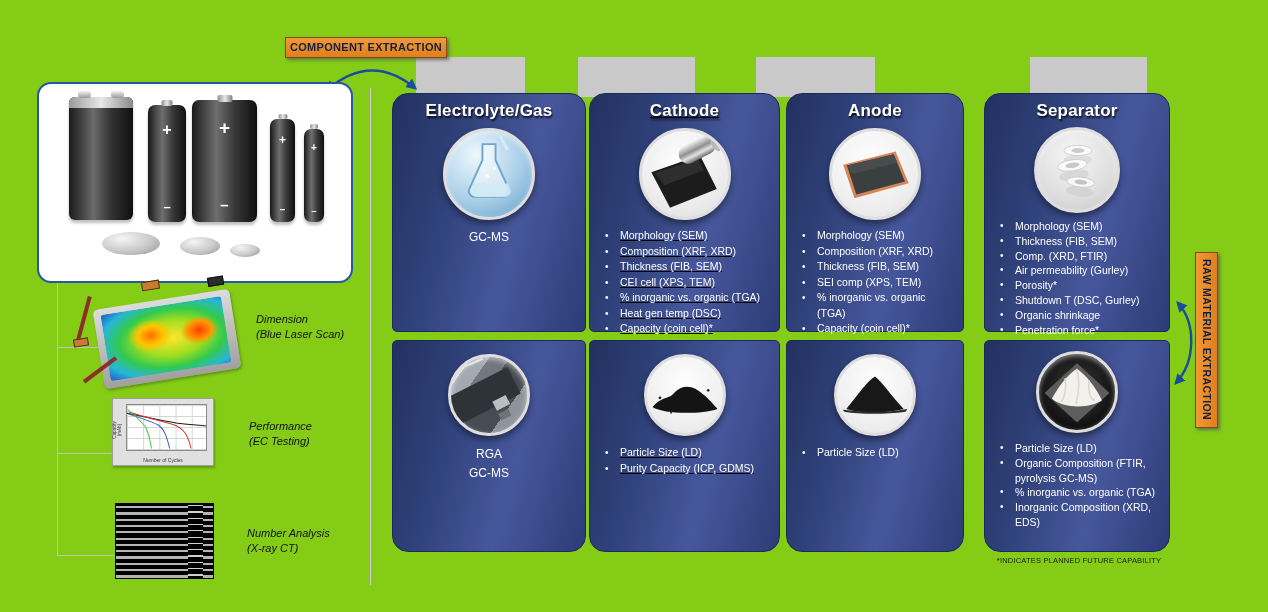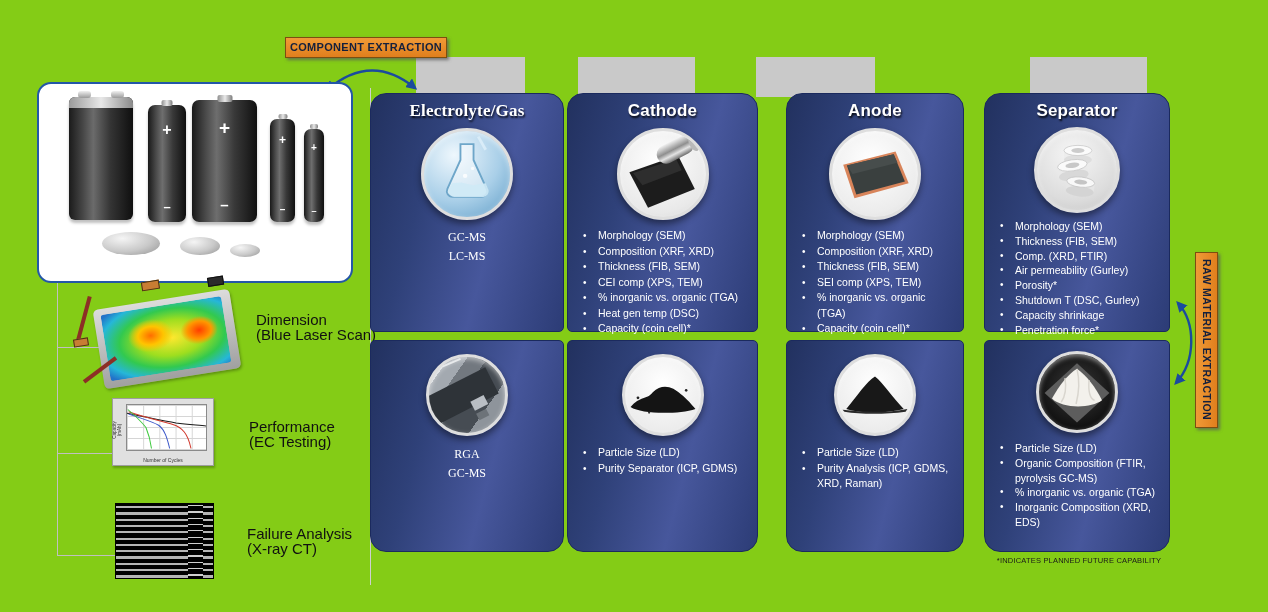--- a/index.html
+++ b/index.html
@@ -133,21 +133,21 @@
     position:absolute; left:116px; top:504px; width:97px; height:74px; background:#000;
     background-image:
       repeating-linear-gradient(180deg, rgba(0,0,0,0) 0 2px, #b5b5b5 2px 4.2px, rgba(0,0,0,0) 4.2px 6.3px);
     box-shadow:0 0 0 1px #000;
   }
   .ct-img::after {
     content:""; position:absolute; right:10%; top:0; width:16%; height:100%;
     background:#000;
     background-image:repeating-linear-gradient(180deg, rgba(0,0,0,0) 0 1px, #cfcfcf 1px 2.2px, rgba(0,0,0,0) 2.2px 6.3px);
   }
-  .side-label { position:absolute; font-size:15px; line-height:15px; color:#111; }
+  .side-label { position:absolute; font-size:11px; line-height:15px; color:#111;font-style:italic; }
 
   .divider { position:absolute; left:370px; top:88px; width:1px; height:497px; background:#cfcfcf; }
 
   .arrow-svg { position:absolute; overflow:visible; }
 </style>
 </head>
 <body>
 
 <div id="canvas">
 
@@ -235,58 +235,57 @@
     <div class="mini-ylabel">Capacity (mAh)</div>
     <div class="mini-xlabel">Number of Cycles</div>
   </div>
   <div class="side-label" style="left:249px;top:419px;">
     <div>Performance</div>
     <div>(EC Testing)</div>
   </div>
 
   <div class="ct-img"></div>
   <div class="side-label" style="left:247px;top:526px;">
-    <div>Failure Analysis</div>
+    <div>Number Analysis</div>
     <div>(X-ray CT)</div>
   </div>
 
-  <div class="column" style="left:370px;width:194px;font-family:Liberation Serif, serif;">
+  <div class="column" style="left:392px;width:194px;">
     <div class="card card-top">
       <div class="col-title">Electrolyte/Gas</div>
       <div class="circle" style="background:radial-gradient(circle at 35% 28%,#eef7fd,#a9cfe8 55%,#5e9cc6);">
         <svg viewBox="0 0 92 92">
           <path d="M39,14 h14 v17 l14,31 a6,6 0 0 1 -5.5,8.5 h-31 a6,6 0 0 1 -5.5,-8.5 l14,-31 z" fill="rgba(255,255,255,.45)" stroke="#6ea6c9" stroke-width="2"></path>
           <path d="M30,56 l10,-1 12,3 14,-2 3,7 a6,6 0 0 1 -5.5,7.5 h-31 a6,6 0 0 1 -5.5,-8.5 z" fill="#cfeaf6" opacity=".9"></path>
           <circle cx="44" cy="48" r="2.4" fill="#ffffff" opacity=".8"></circle>
           <circle cx="52" cy="40" r="1.8" fill="#ffffff" opacity=".8"></circle>
           <path d="M58,6 l8,14" stroke="#dff0fa" stroke-width="3" opacity=".8"></path>
         </svg>
       </div>
       <ul class="plain">
           <li>GC-MS</li>
-          <li>LC-MS</li>
         </ul>
     </div>
     <div class="card card-bottom">
       <div class="circle small" style="background:linear-gradient(125deg,#d6d9dd 0 16%,#a3a9b0 16% 30%,#72787f 30% 46%,#464c53 46% 72%,#8e949b 72% 100%);">
         <svg viewBox="0 0 82 82">
           <rect x="-6" y="26" width="78" height="32" fill="#2e3338" transform="rotate(-27 35 42)"></rect>
           <rect x="46" y="44" width="16" height="11" fill="#b9bec4" transform="rotate(-27 54 49)"></rect>
           <rect x="52" y="58" width="12" height="8" fill="#6d7379" transform="rotate(-27 58 62)"></rect>
           <path d="M6,14 L34,2" stroke="#e8eaec" stroke-width="2"></path>
         </svg>
       </div>
       <ul class="plain">
           <li>RGA</li>
           <li>GC-MS</li>
         </ul>
     </div>
   </div>
 
-  <div class="column" style="left:567px;width:191px;">
+  <div class="column" style="left:589px;width:191px;text-decoration:underline;">
     <div class="card card-top">
       <div class="col-title">Cathode</div>
       <div class="circle" style="background:radial-gradient(circle at 45% 35%,#ffffff,#e9e9e9 70%,#d2d2d2);">
         <svg viewBox="0 0 92 92">
           <defs>
             <linearGradient id="silv" x1="0" y1="0" x2="0" y2="1">
               <stop offset="0" stop-color="#f2f2f2"></stop>
                 <stop offset=".45" stop-color="#8f8f8f"></stop>
               <stop offset=".7" stop-color="#e3e3e3"></stop>
                 <stop offset="1" stop-color="#6c6c6c"></stop>
@@ -295,38 +294,38 @@
           <polygon points="10,44 62,26 80,62 30,82" fill="#1c1c1c"></polygon>
           <polygon points="14,45 60,30 66,42 24,58" fill="#2e2e2e"></polygon>
           <rect x="38" y="10" width="42" height="20" rx="10" fill="url(#silv)" transform="rotate(-27 59 20)"></rect>
           <ellipse cx="79" cy="13" rx="5" ry="9" fill="#b9b9b9" transform="rotate(-27 79 13)"></ellipse>
         </svg>
       </div>
       <ul class="bullets">
           <li>Morphology (SEM)</li>
           <li>Composition (XRF, XRD)</li>
           <li>Thickness (FIB, SEM)</li>
-          <li>CEI comp (XPS, TEM)</li>
+          <li>CEI cell (XPS, TEM)</li>
           <li>% inorganic vs. organic (TGA)</li>
           <li>Heat gen temp (DSC)</li>
           <li>Capacity (coin cell)*</li>
         </ul>
     </div>
     <div class="card card-bottom">
       <div class="circle small" style="background:radial-gradient(circle at 50% 35%,#ffffff,#ececec 75%,#dcdcdc);">
         <svg viewBox="0 0 82 82">
           <path d="M6,54 C16,42 24,46 30,38 C40,28 52,32 60,40 C68,46 72,52 76,56 C58,62 18,62 6,54 z" fill="#141414"></path>
           <circle cx="14" cy="44" r="1.5" fill="#222"></circle>
             <circle cx="66" cy="36" r="1.4" fill="#222"></circle>
           <circle cx="26" cy="60" r="1.2" fill="#333"></circle>
         </svg>
       </div>
       <ul class="bullets">
           <li>Particle Size (LD)</li>
-          <li>Purity Separator (ICP, GDMS)</li>
+          <li>Purity Capacity (ICP, GDMS)</li>
         </ul>
     </div>
   </div>
 
   <div class="column" style="left:786px;width:178px;">
     <div class="card card-top">
       <div class="col-title">Anode</div>
       <div class="circle" style="background:radial-gradient(circle at 45% 35%,#ffffff,#ececec 70%,#d8d8d8);">
         <svg viewBox="0 0 92 92">
           <polygon points="12,36 68,22 82,56 24,72" fill="#d8845a"></polygon>
@@ -345,21 +344,20 @@
     </div>
     <div class="card card-bottom">
       <div class="circle small" style="background:radial-gradient(circle at 50% 35%,#ffffff,#ececec 75%,#dcdcdc);">
         <svg viewBox="0 0 82 82">
           <path d="M10,56 C22,42 32,26 41,21 C50,28 60,44 72,56 C54,61 24,61 10,56 z" fill="#181818"></path>
           <path d="M6,57 C30,60 56,60 76,56 L74,59 C52,62 26,62 8,59 z" fill="#2a2a2a"></path>
         </svg>
       </div>
       <ul class="bullets">
           <li>Particle Size (LD)</li>
-          <li>Purity Analysis (ICP, GDMS, XRD, Raman)</li>
         </ul>
     </div>
   </div>
 
   <div class="column col-sep" style="left:984px;width:186px;">
     <div class="card card-top">
       <div class="col-title">Separator</div>
       <div class="circle" style="width:86px;height:86px;margin:6px auto 6px auto;background:radial-gradient(circle at 45% 30%,#f6f6f6,#dcdcdc 65%,#c2c2c2);">
         <svg viewBox="0 0 86 86">
           <g transform="translate(44,22)">
@@ -382,21 +380,21 @@
           </g>
         </svg>
       </div>
       <ul class="bullets">
           <li>Morphology (SEM)</li>
           <li>Thickness (FIB, SEM)</li>
           <li>Comp. (XRD, FTIR)</li>
           <li>Air permeability (Gurley)</li>
           <li>Porosity*</li>
           <li>Shutdown T (DSC, Gurley)</li>
-          <li>Capacity shrinkage</li>
+          <li>Organic shrinkage</li>
           <li>Penetration force*</li>
         </ul>
     </div>
     <div class="card card-bottom">
       <div class="circle small" style="margin:10px auto 8px auto;background:radial-gradient(circle at 50% 45%,#3a3a3a,#101010 70%);">
         <svg viewBox="0 0 82 82">
           <polygon points="41,10 76,42 41,74 6,42" fill="#5d5d5d"></polygon>
           <path d="M14,48 C22,34 31,22 41,16 C52,24 61,36 68,50 C56,59 25,59 14,48 z" fill="#f3f1ec"></path>
           <path d="M41,16 C44,28 43,42 40,54 M28,26 C30,38 28,46 24,52 M54,28 C53,40 55,48 60,50" fill="none" stroke="#d9d6cf" stroke-width="1.6"></path>
         </svg>

